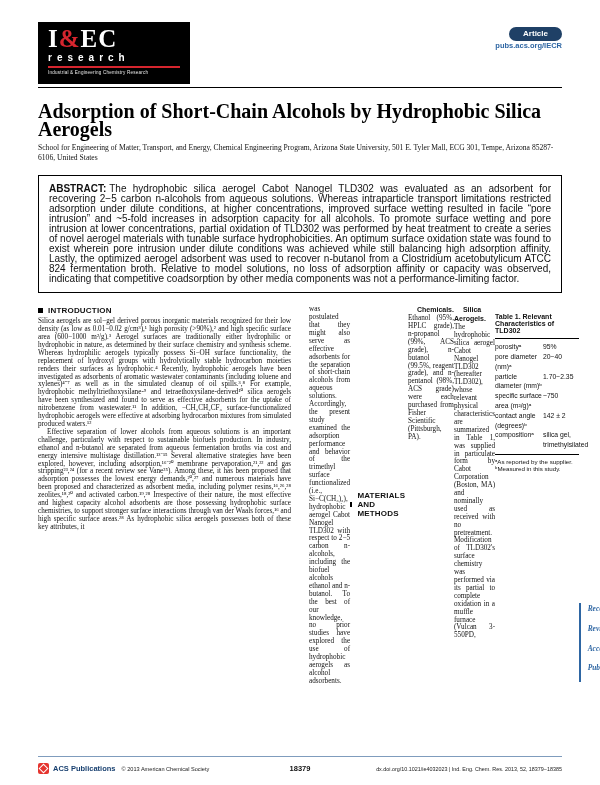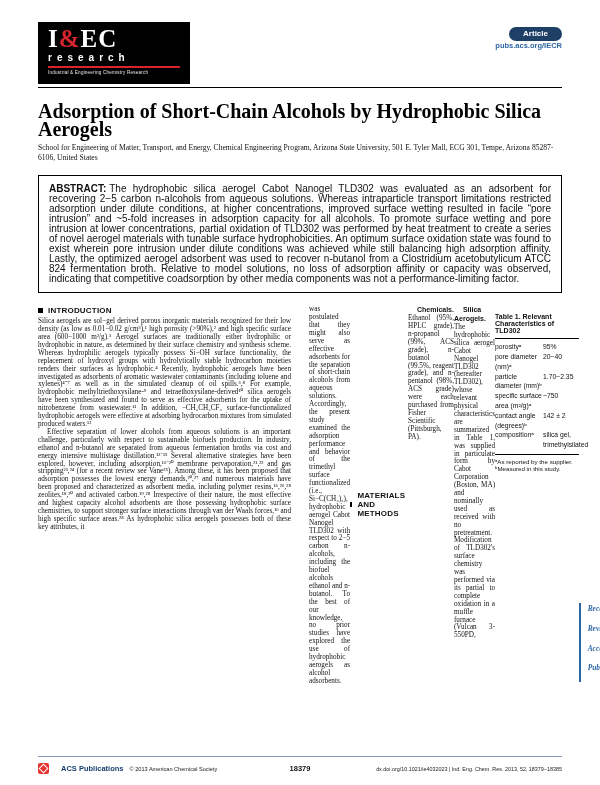--- a/index.html
+++ b/index.html
@@ -67,21 +67,21 @@
   .dates-bar { width:2px; background:#2e66a3; margin-right:7px; }
   .dates-rows { display:flex; flex-direction:column; gap:1px; padding-top:1px; }
   .date-row { display:flex; font-size:7.4px; line-height:9.4px; }
   .date-label { color:#2e66a3; font-style:italic; font-weight:bold; width:54px; }
   .date-value { color:#111; }
 
   
   .footer { position:absolute; left:38px; right:38px; bottom:11px;
             border-top:1px solid #7f9cbd; }
   .footer-inner { display:flex; align-items:center; padding-top:6px; position:relative; }
-  .brand { display:flex; align-items:center; gap:12px; cursor:pointer; }
+  .brand { display:flex; align-items:center; gap:4px; cursor:pointer; }
   .acs-icon { width:11px; height:11px; background:#e5352f; border-radius:2px;
               display:flex; align-items:center; justify-content:center; }
   .acs-icon::before { content:""; width:5px; height:5px; border:1.2px solid #fff;
                       transform:rotate(45deg); display:block; }
   .brand-text { font-family:"Liberation Sans", sans-serif; font-weight:bold; font-size:7.5px;
                 color:#173f6f; }
   .copyright { font-family:"Liberation Sans", sans-serif; font-size:5.6px; color:#222;
                margin-left:6px; }
   .page-num { position:absolute; left:50%; transform:translateX(-50%);
               font-family:"Liberation Sans", sans-serif; font-weight:bold; font-size:7.5px; }

